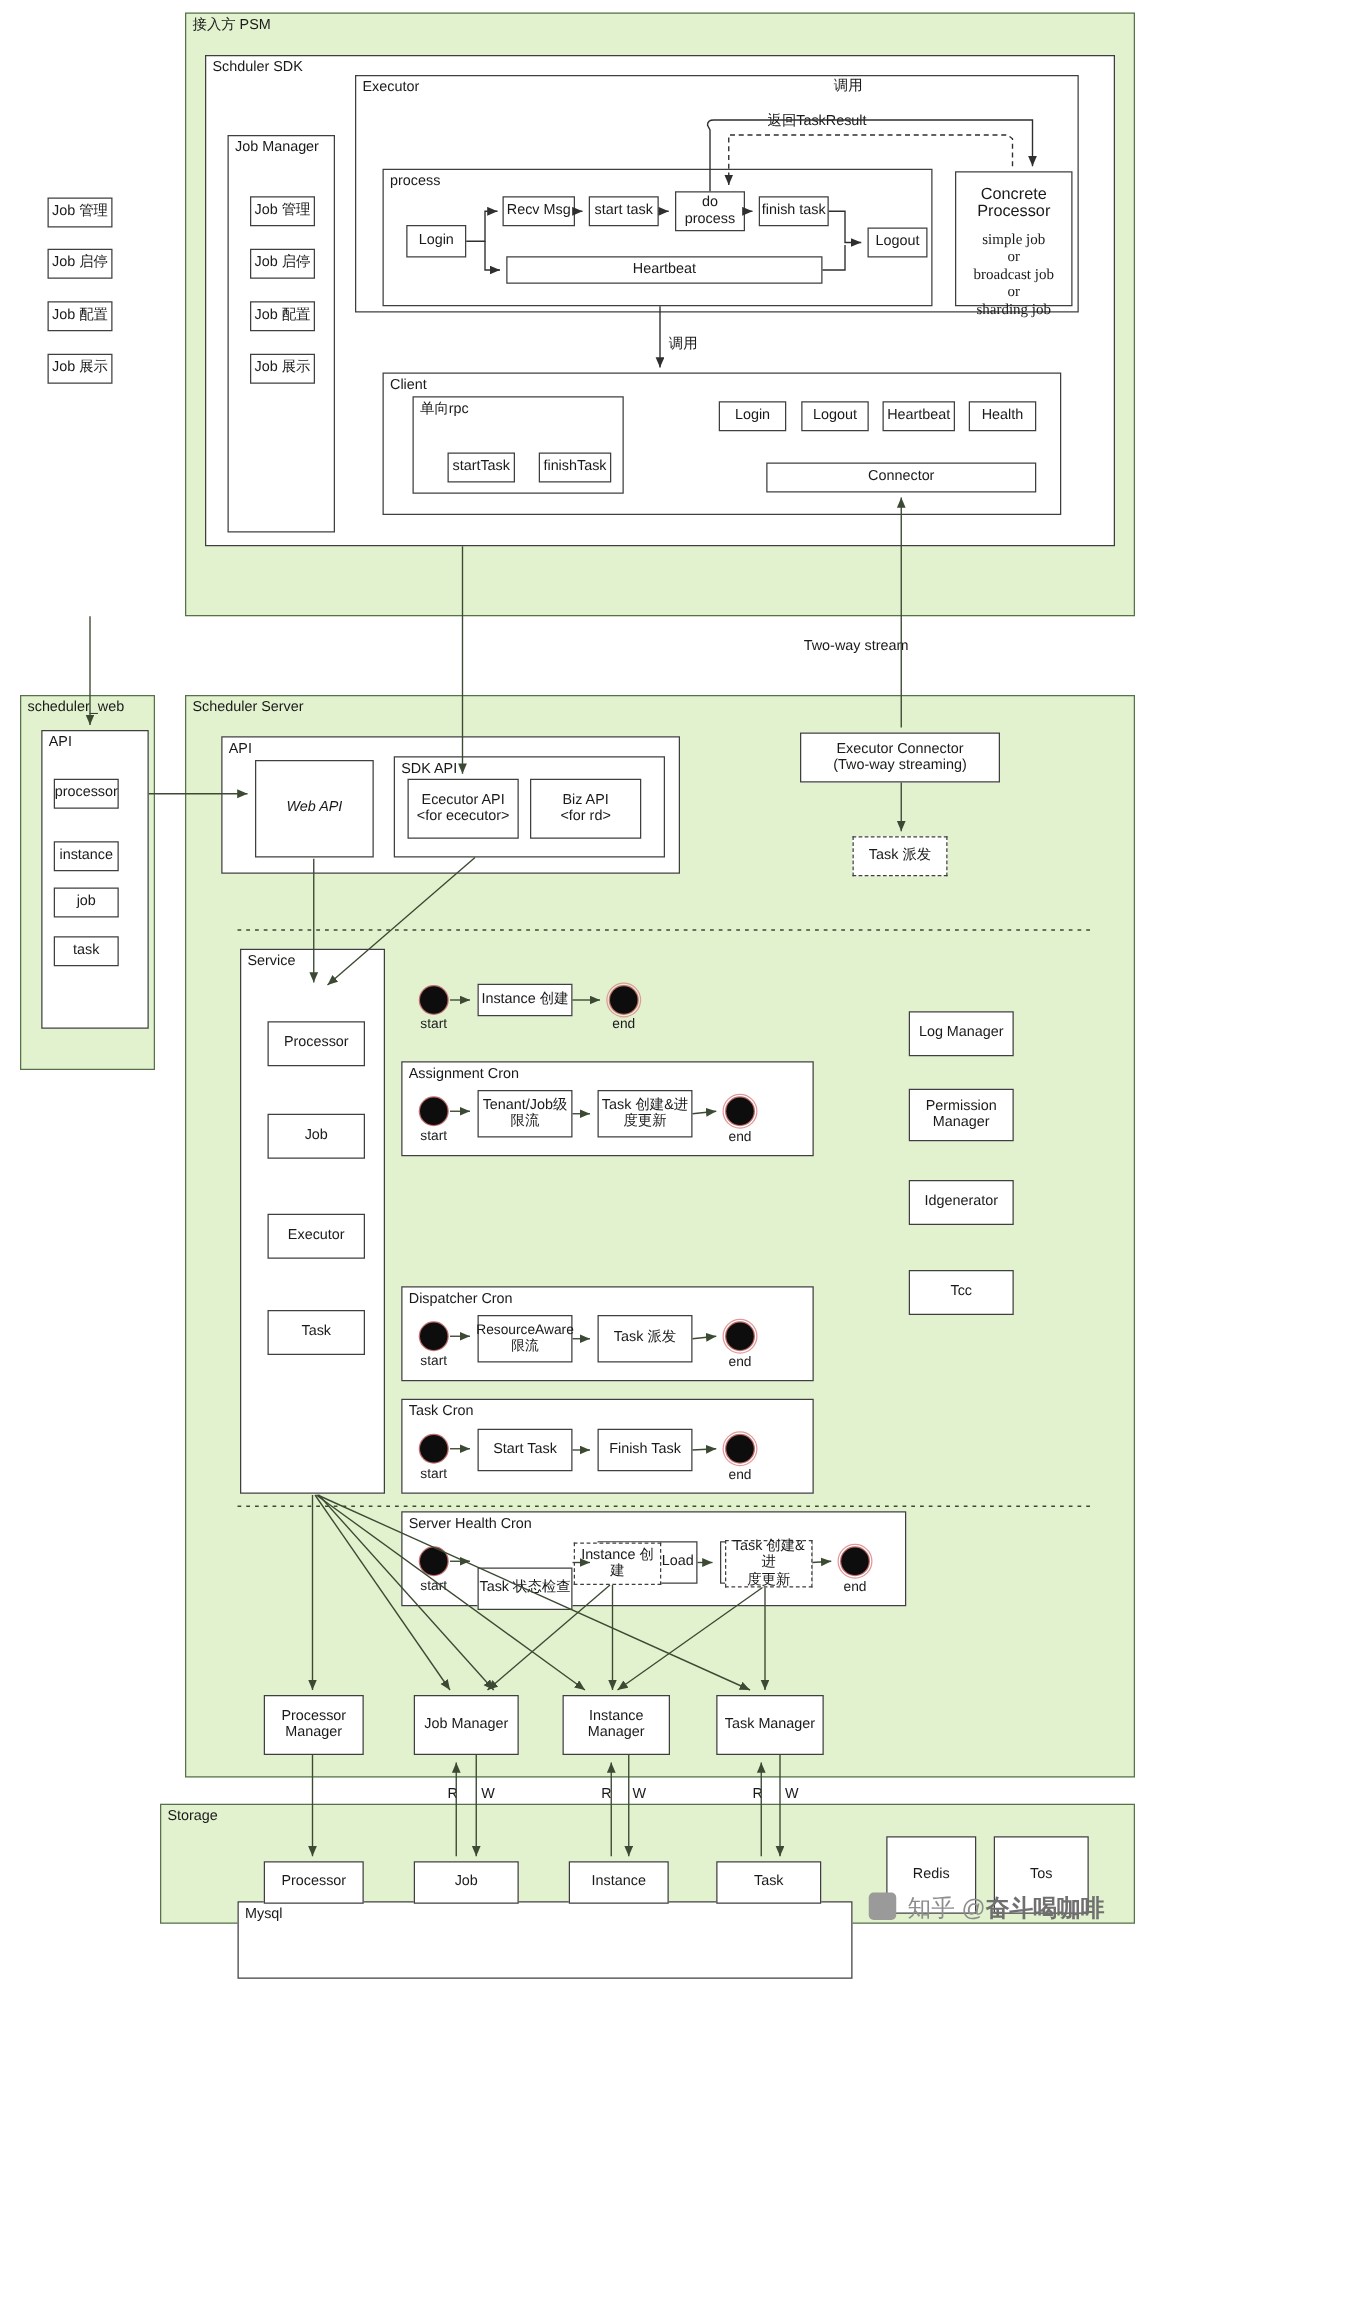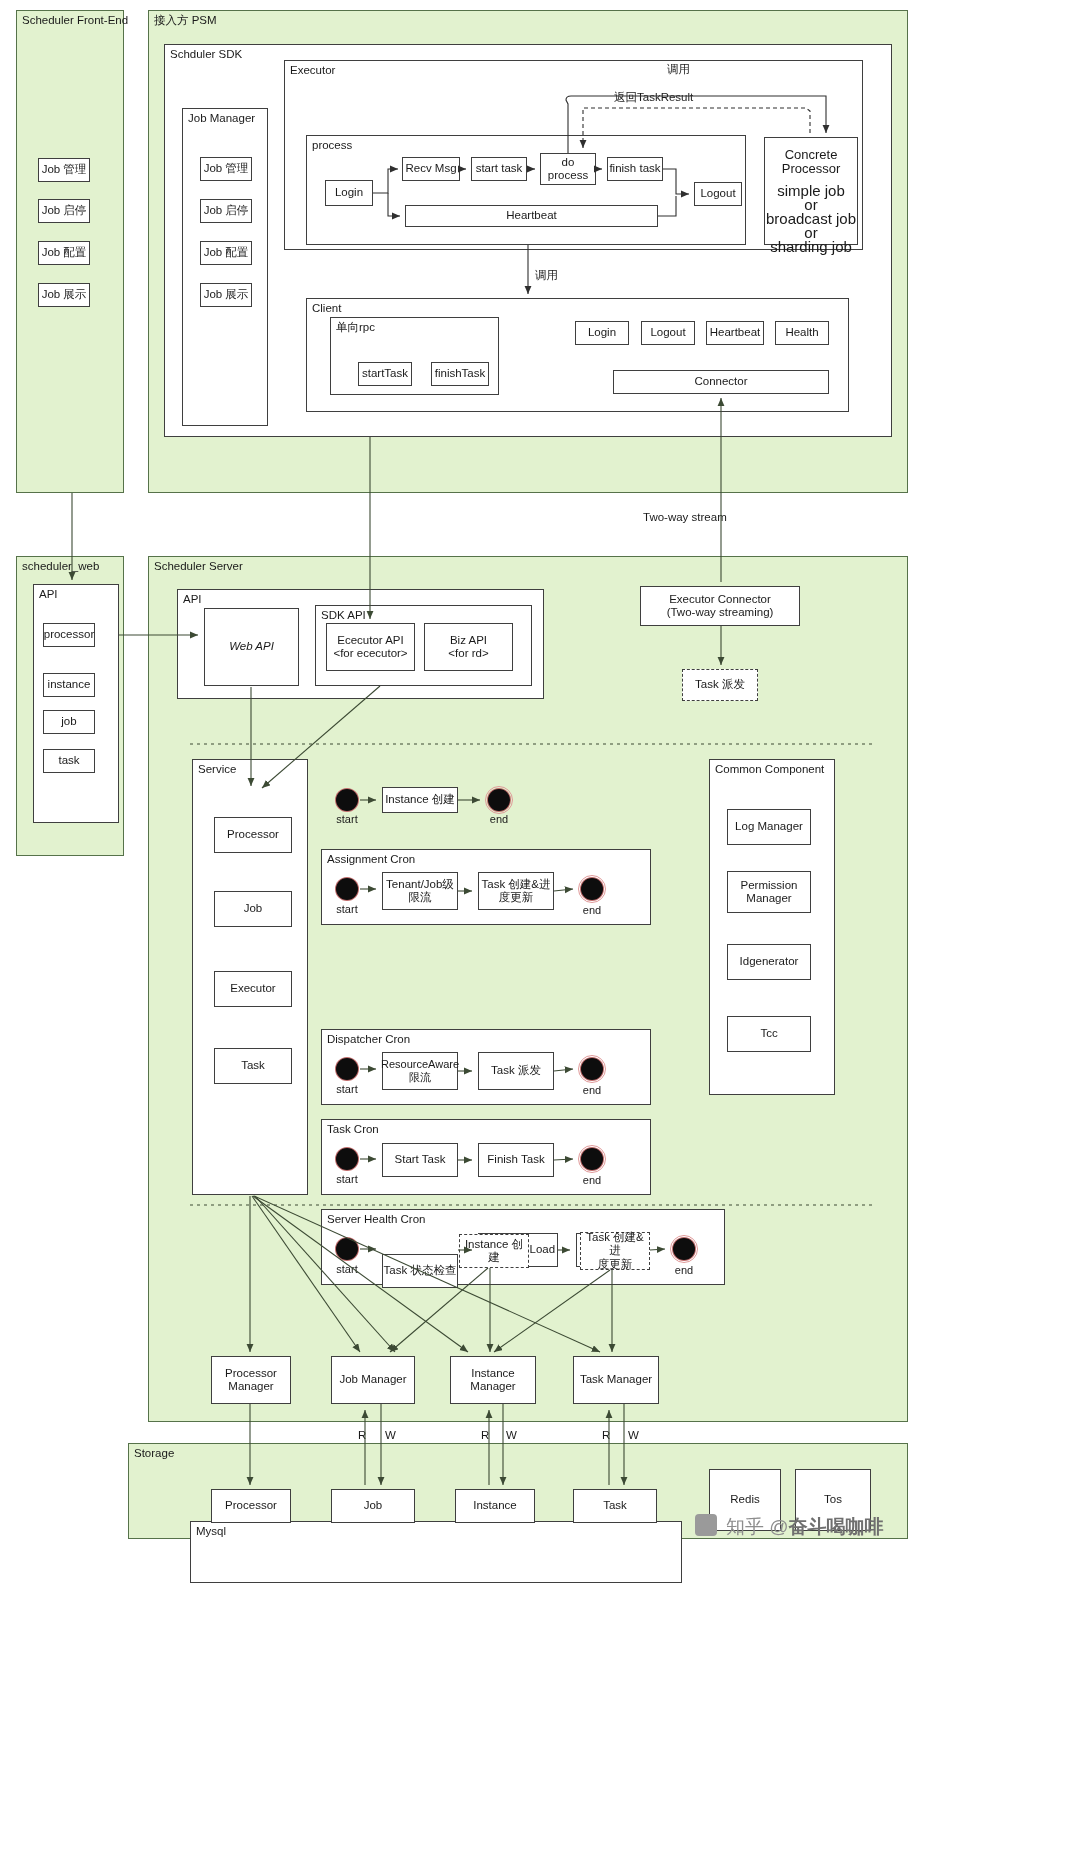--- a/index.html
+++ b/index.html
@@ -26,23 +26,20 @@
   svg.ovl{position:absolute;left:0;top:0;width:1080px;height:1849px;pointer-events:none;}
   .wm{position:absolute;font-size:19px;color:#8d8d8d;white-space:nowrap;}
   .wm b{color:#6f6f6f;}
   .wm-logo{position:absolute;width:22px;height:22px;border-radius:4px;background:#9a9a9a;}
 </style>
 </head>
 <body>
 
 <div id="canvas">
 
-  <div class="grp" style="left:16px;top:10px;width:108px;height:483px;">
-    <div class="grp-label">Scheduler Front-End</div>
-  </div>
   <div class="box" style="left:38px;top:158px;width:52px;height:24px;">Job 管理</div>
   <div class="box" style="left:38px;top:199px;width:52px;height:24px;">Job 启停</div>
   <div class="box" style="left:38px;top:241px;width:52px;height:24px;">Job 配置</div>
   <div class="box" style="left:38px;top:283px;width:52px;height:24px;">Job 展示</div>
 
   <div class="grp" style="left:148px;top:10px;width:760px;height:483px;">
     <div class="grp-label">接入方 PSM</div>
   </div>
 
   <div class="grp-white" style="left:164px;top:44px;width:728px;height:393px;">
@@ -68,21 +65,21 @@
   <div class="box" style="left:402px;top:157px;width:58px;height:24px;">Recv Msg</div>
   <div class="box" style="left:471px;top:157px;width:56px;height:24px;">start task</div>
   <div class="box multiline" style="left:540px;top:153px;width:56px;height:32px;">do
 process</div>
   <div class="box" style="left:607px;top:157px;width:56px;height:24px;">finish task</div>
   <div class="box" style="left:694px;top:182px;width:48px;height:24px;">Logout</div>
   <div class="box" style="left:405px;top:205px;width:253px;height:22px;">Heartbeat</div>
 
   <div class="box multiline" style="left:764px;top:137px;width:94px;height:108px;flex-direction:column;justify-content:flex-start;padding-top:10px;">
     <div style="font-size:13px;">Concrete Processor</div>
-    <div class="multiline" style="margin-top:9px;font-size:15px;line-height:14px;">simple job
+    <div class="multiline" style="margin-top:9px;font-size:12px;line-height:14px;font-family:Liberation Serif, serif;">simple job
 or
 broadcast job
 or
 sharding job</div>
   </div>
 
   <div class="edge-lbl" style="left:667px;top:63px;">调用</div>
   <div class="edge-lbl" style="left:614px;top:91px;text-align:right;">返回TaskResult</div>
   <div class="edge-lbl" style="left:535px;top:269px;">调用</div>
 
@@ -197,23 +194,20 @@
   <div class="dot" style="left:336px;top:1238px;"></div>
   <div class="dotlbl" style="left:329px;top:1263px;width:36px;">start</div>
   <div class="box" style="left:382px;top:1233px;width:76px;height:34px;margin-top:21px;">Task 状态检查</div>
   <div class="box" style="left:478px;top:1233px;width:80px;height:34px;">Executor Load</div>
   <div class="box multiline" style="left:576px;top:1233px;width:74px;height:34px;">Task
 Reassign</div>
   <div class="dot-ring" style="left:670px;top:1235px;"></div>
   <div class="dot" style="left:673px;top:1238px;"></div>
   <div class="dotlbl" style="left:666px;top:1264px;width:36px;">end</div>
 
-  <div class="grp-white" style="left:709px;top:759px;width:126px;height:336px;">
-    <div class="grp-label">Common Component</div>
-  </div>
   <div class="box" style="left:727px;top:809px;width:84px;height:36px;">Log Manager</div>
   <div class="box multiline" style="left:727px;top:871px;width:84px;height:42px;">Permission
 Manager</div>
   <div class="box" style="left:727px;top:944px;width:84px;height:36px;">Idgenerator</div>
   <div class="box" style="left:727px;top:1016px;width:84px;height:36px;">Tcc</div>
 
   <div class="box dash multiline" style="left:459px;top:1234px;width:70px;height:34px;">Instance 创建</div>
   <div class="box dash multiline" style="left:580px;top:1232px;width:70px;height:38px;">Task 创建&amp;进
 度更新</div>
 

